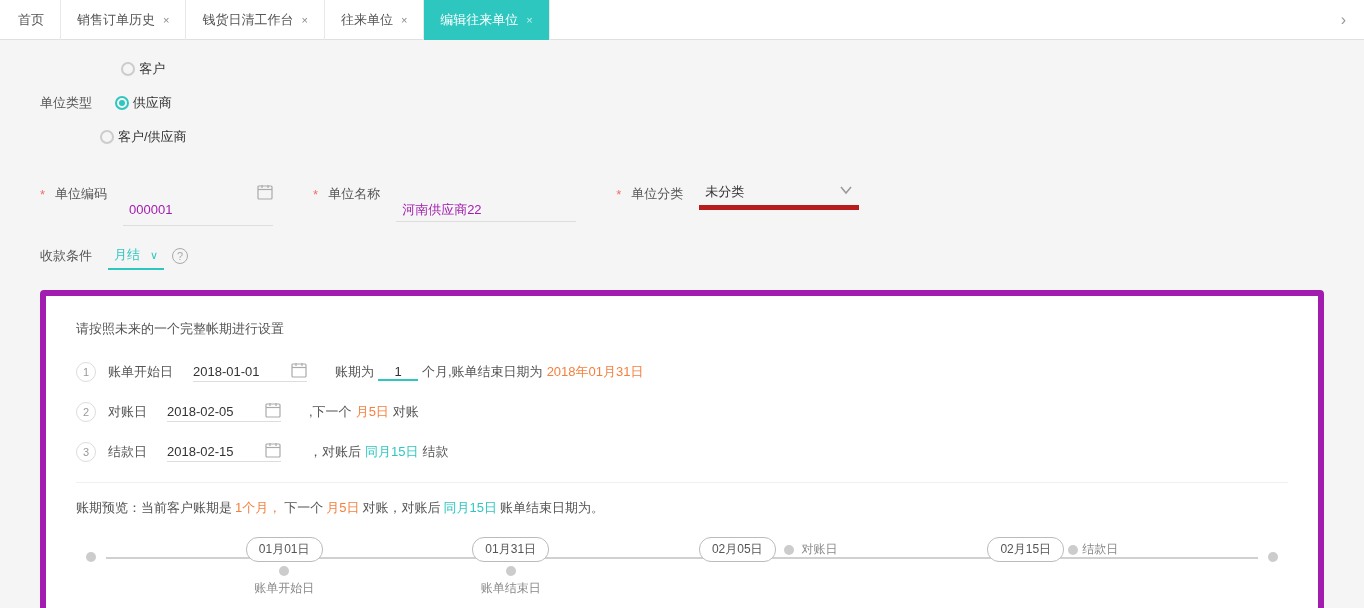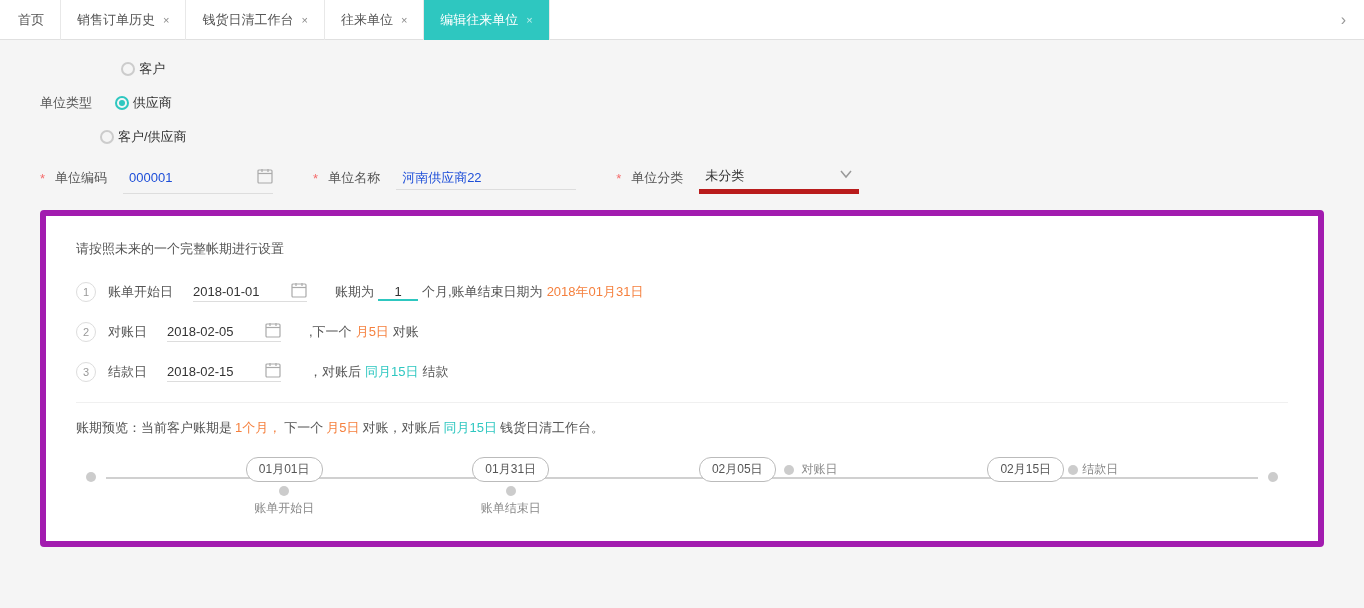--- a/index.html
+++ b/index.html
@@ -100,24 +100,25 @@
       background: #2ec7c0;
       border-radius: 50%;
     }
 
     
     .input-field {
       border: none;
       border-bottom: 1px solid #ddd;
       padding: 4px 6px;
       font-size: 13px;
-      color: #1d4ed8;
+      color: #a21caf;
       outline: none;
       background: transparent;
       min-width: 120px;
+      margin-top: 32px;
     }
     .input-with-icon {
       display: flex;
       align-items: center;
       border-bottom: 1px solid #ddd;
       padding: 4px 0;
     }
     .input-with-icon input {
       border: none;
       outline: none;
@@ -359,20 +360,30 @@
         <span class="select-text">未分类</span>
         <span class="chevron-icon" style="margin-left:auto;">
           <svg width="14" height="14" viewBox="0 0 14 14">
               <polyline points="2,4 7,10 12,4" stroke="#999" stroke-width="1.5" fill="none"></polyline>
             </svg>
         </span>
       </div>
     </div>
   </div>
 
+  <div class="payment-row">
+    <span class="form-label">收款条件</span>
+    <div class="payment-select">
+      <span class="payment-select-text">月结</span>
+      <span style="color:#2ec7c0; font-size:11px; margin-left:4px;">∨</span>
+    </div>
+    <div class="question-icon">
+      <span>?</span>
+    </div>
+  </div>
 
   <div class="card">
     <div class="card-title">请按照未来的一个完整帐期进行设置</div>
 
     <div class="timeline-row">
       <div class="row-num">1</div>
       <span class="row-label">账单开始日</span>
       <div class="date-input-group">
         <input type="text" class="date-input" value="2018-01-01" style="">
         <span class="calendar-icon">
@@ -435,21 +446,21 @@
     </div>
 
     <div class="preview-section">
       <div class="preview-text">
         <span>账期预览：当前客户账期是</span>
         <span class="highlight-orange">1个月，</span>
         <span>下一个</span>
         <span class="highlight-orange">月5日</span>
         <span>对账，对账后</span>
         <span class="highlight-teal">同月15日</span>
-        <span>钱货日清工作台。</span>
+        <span>账单结束日期为。</span>
       </div>
 
       <div style="position:relative; padding: 0 10px; margin-top: 8px;">
 
         <div style="position:absolute; top:20px; left:30px; right:30px; height:2px; background:#d0d0d0; z-index:0;"></div>
 
         <div style="display:flex; justify-content:space-between; align-items:flex-start; position:relative; z-index:1;">
 
           <div style="display:flex; flex-direction:column; align-items:center; gap:4px;">
             <div style="width:10px; height:10px; border-radius:50%; background:#ccc; margin-top:15px;"></div>

